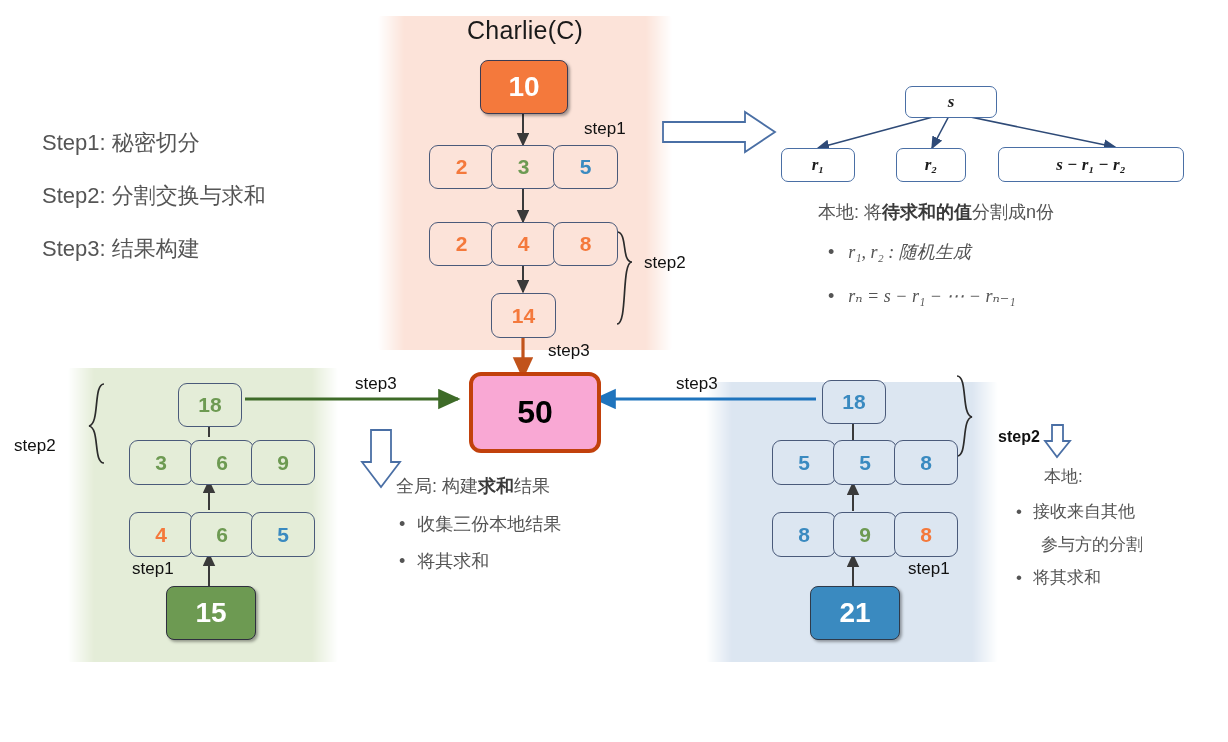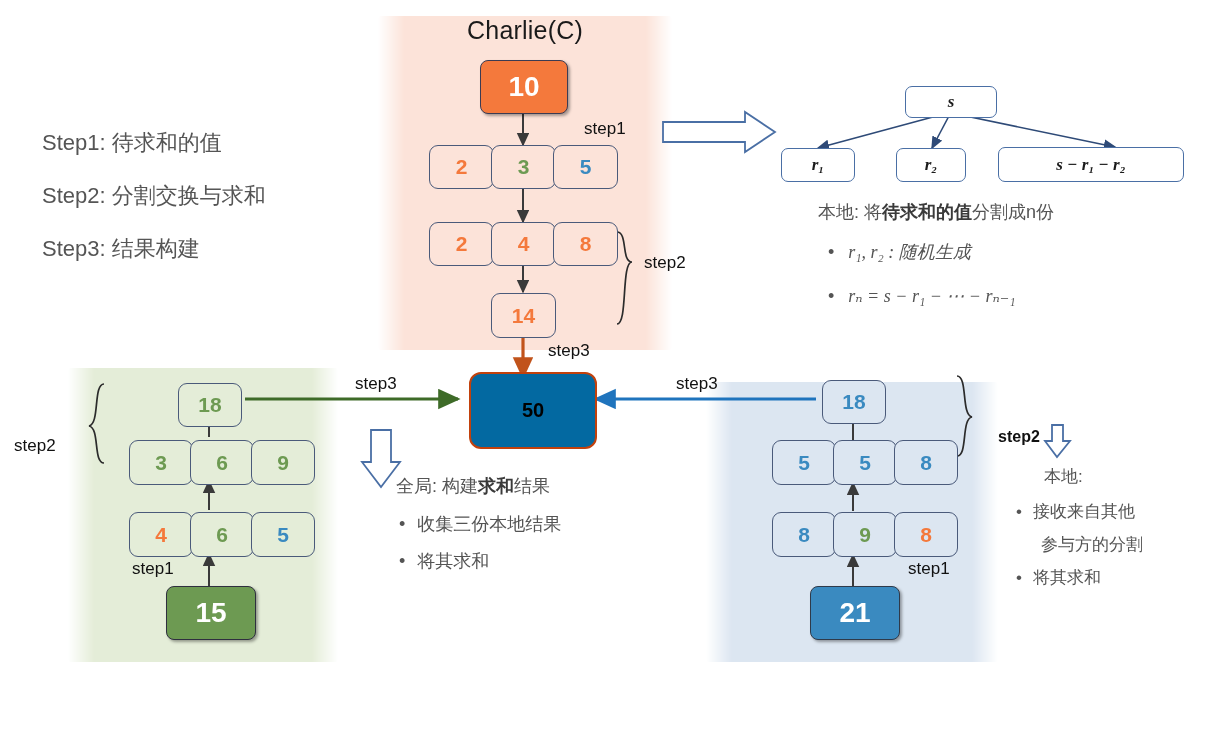--- a/index.html
+++ b/index.html
@@ -38,22 +38,22 @@
   .cell{position:absolute;display:flex;align-items:center;justify-content:center;
         border:1.6px solid #4A5A7A;border-radius:9px;font-size:21px;font-weight:bold;}
   .cell.peach{background:#FCE3D9;}
   .cell.greenbg{background:#E4EDD8;}
   .cell.bluebg{background:#DCE6F1;}
   .n-orange{color:#F4793C;}
   .n-green{color:#6D9A52;}
   .n-blue{color:#3A8AC0;}
 
   .resultbox{position:absolute;display:flex;align-items:center;justify-content:center;
-     background:#0369a1;border:2px solid #c2410c;border-radius:12px;
-     font-size:20px;font-weight:bold;color:#000;}
+     background:#f9a8d4;border:4px solid #c2410c;border-radius:12px;
+     font-size:32px;font-weight:bold;color:#000;}
 
   
   .lbl{position:absolute;white-space:nowrap;}
   .steplbl{font-size:17px;color:#111;font-weight:normal;}
   .steplbl.bold{font-weight:bold;font-size:16px;}
   .bigstep{position:absolute;font-size:22px;color:#555;white-space:nowrap;}
   .cn{position:absolute;font-size:18px;color:#545454;white-space:nowrap;}
   .cn b{color:#3a3a3a;}
   .cn.small{font-size:17px;}
   .mathbox{position:absolute;display:flex;align-items:center;justify-content:center;
@@ -139,21 +139,21 @@
 
     <g>
       <path d="M371,430 L391,430 L391,462 L400,462 L381,487 L362,462 L371,462 z" fill="#ffffff" stroke="#4A6FA5" stroke-width="1.8"></path>
     </g>
 
     <g>
       <path d="M1052,425 L1063,425 L1063,441 L1070,441 L1057,457 L1045,441 L1052,441 z" fill="#ffffff" stroke="#4A6FA5" stroke-width="1.8"></path>
     </g>
   </svg>
 
-  <div class="bigstep" style="left:42px;top:128px;">Step1: 待求和的值</div>
+  <div class="bigstep" style="left:42px;top:128px;">Step1: 秘密切分</div>
   <div class="bigstep" style="left:42px;top:181px;">Step2: 分割交换与求和</div>
   <div class="bigstep" style="left:42px;top:234px;">Step3: 结果构建</div>
 
   <div class="party-title" style="left:378px;top:16px;width:294px;">Charlie(C)</div>
 
   <div class="secretbox sb-charlie" style="left:480px;top:60px;width:86px;height:52px;">10</div>
 
   <div class="cell peach n-orange" style="left:429px;top:145px;width:63px;height:42px;">2</div>
   <div class="cell peach n-green" style="left:491px;top:145px;width:63px;height:42px;">3</div>
   <div class="cell peach n-blue" style="left:553px;top:145px;width:63px;height:42px;">5</div>

